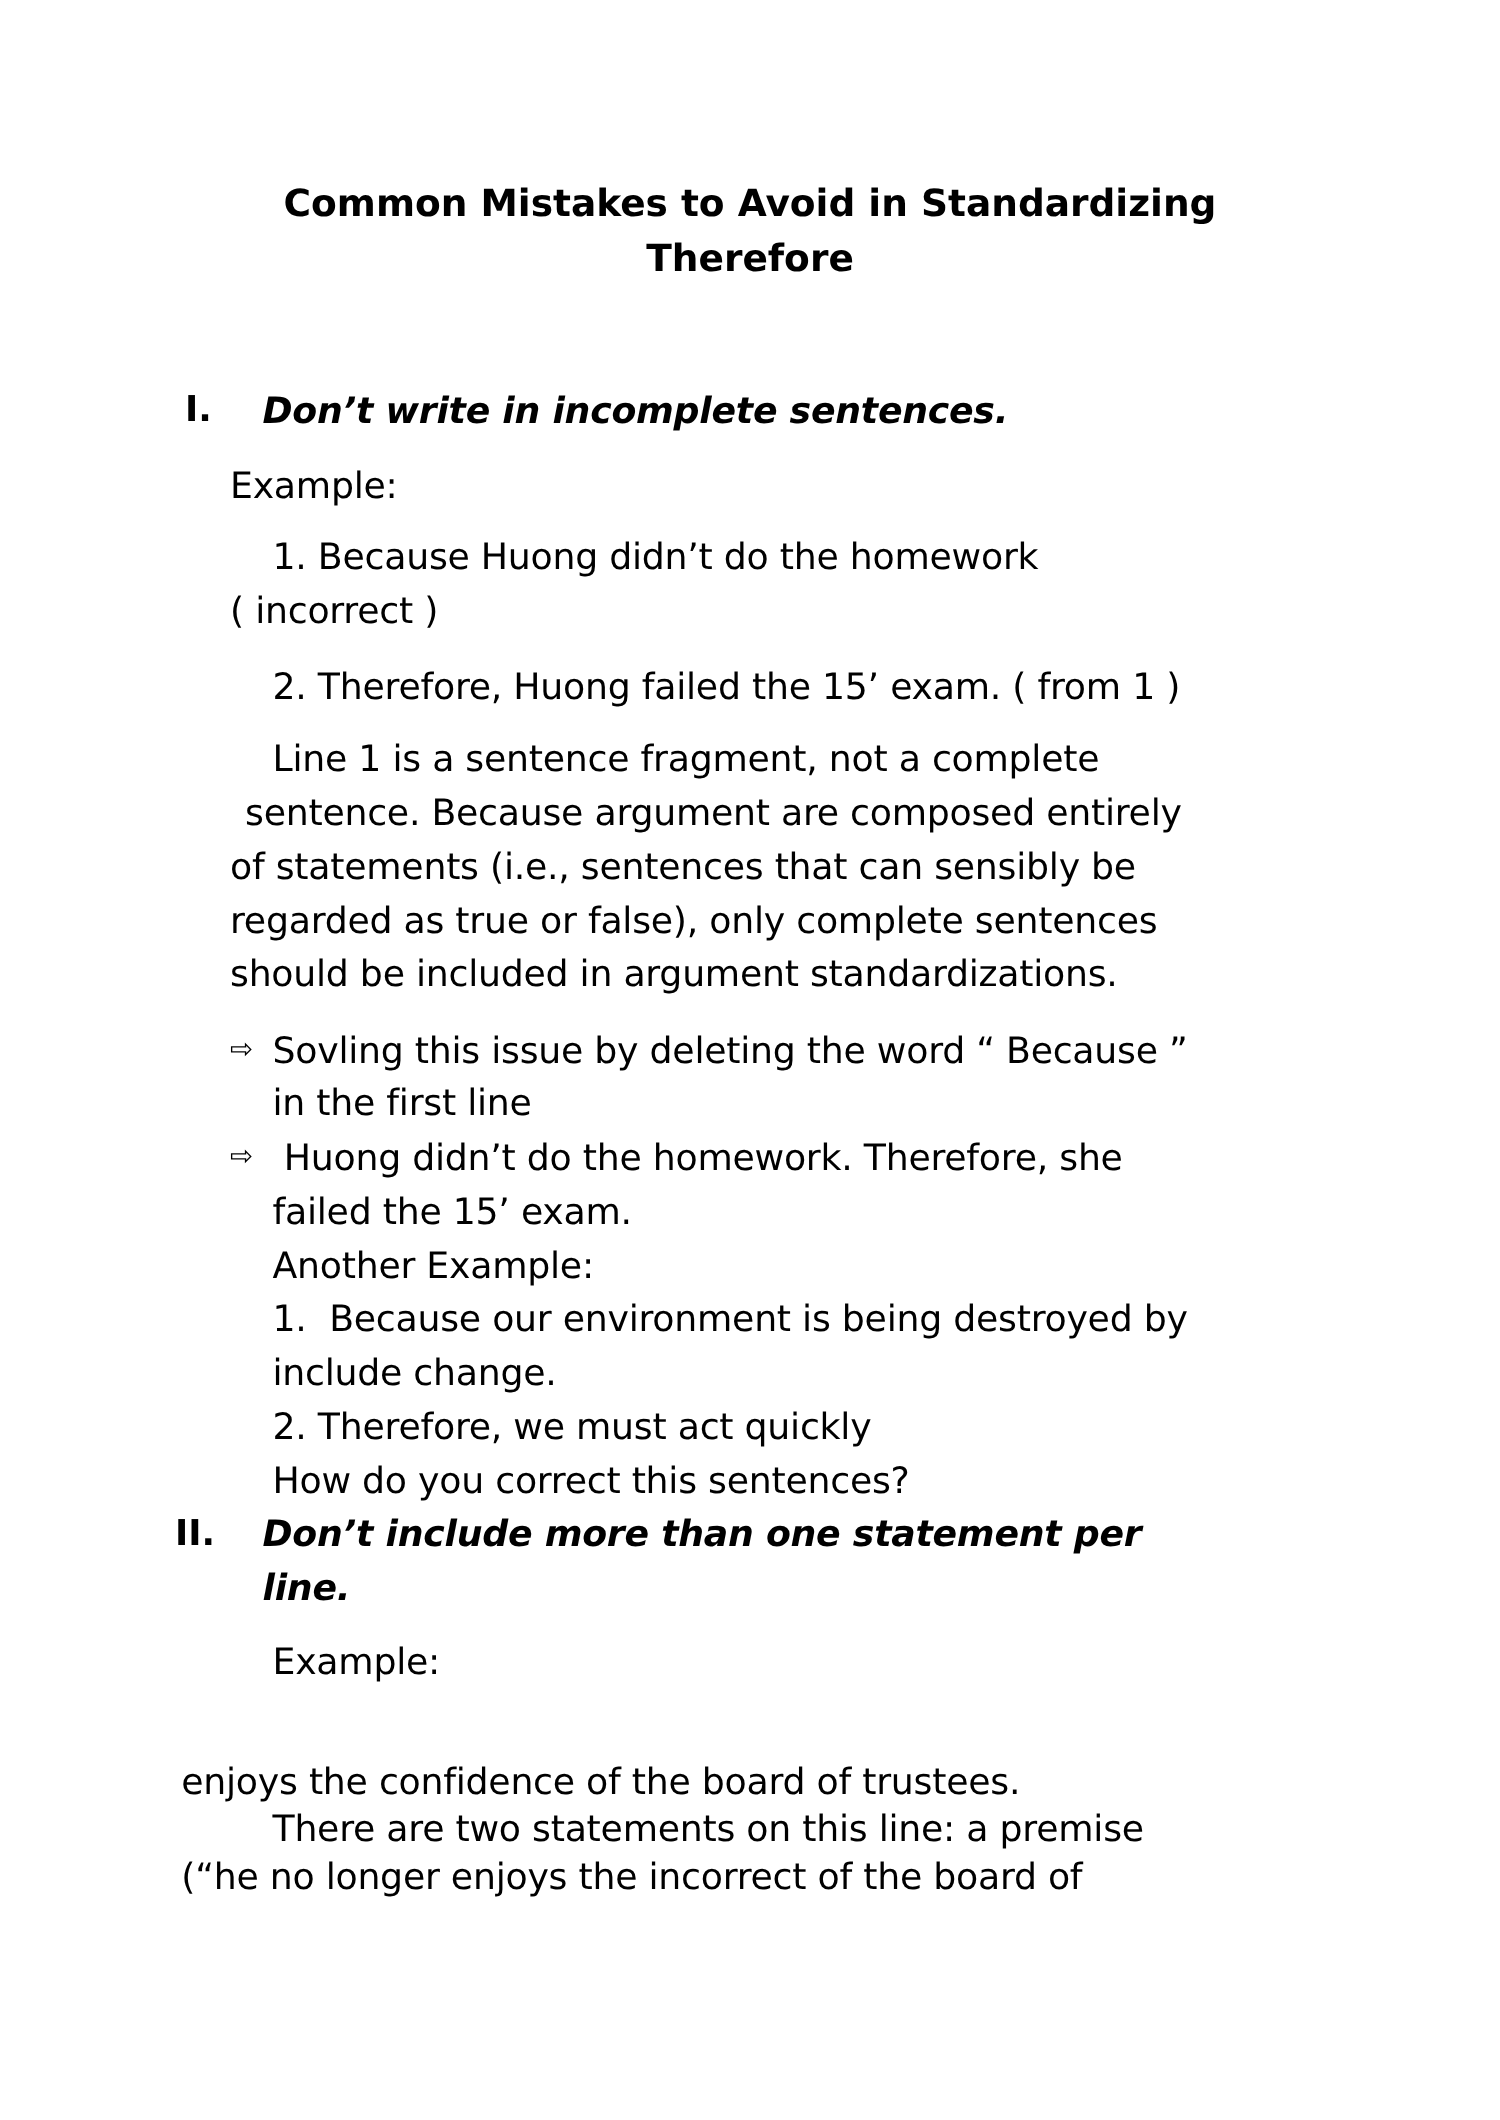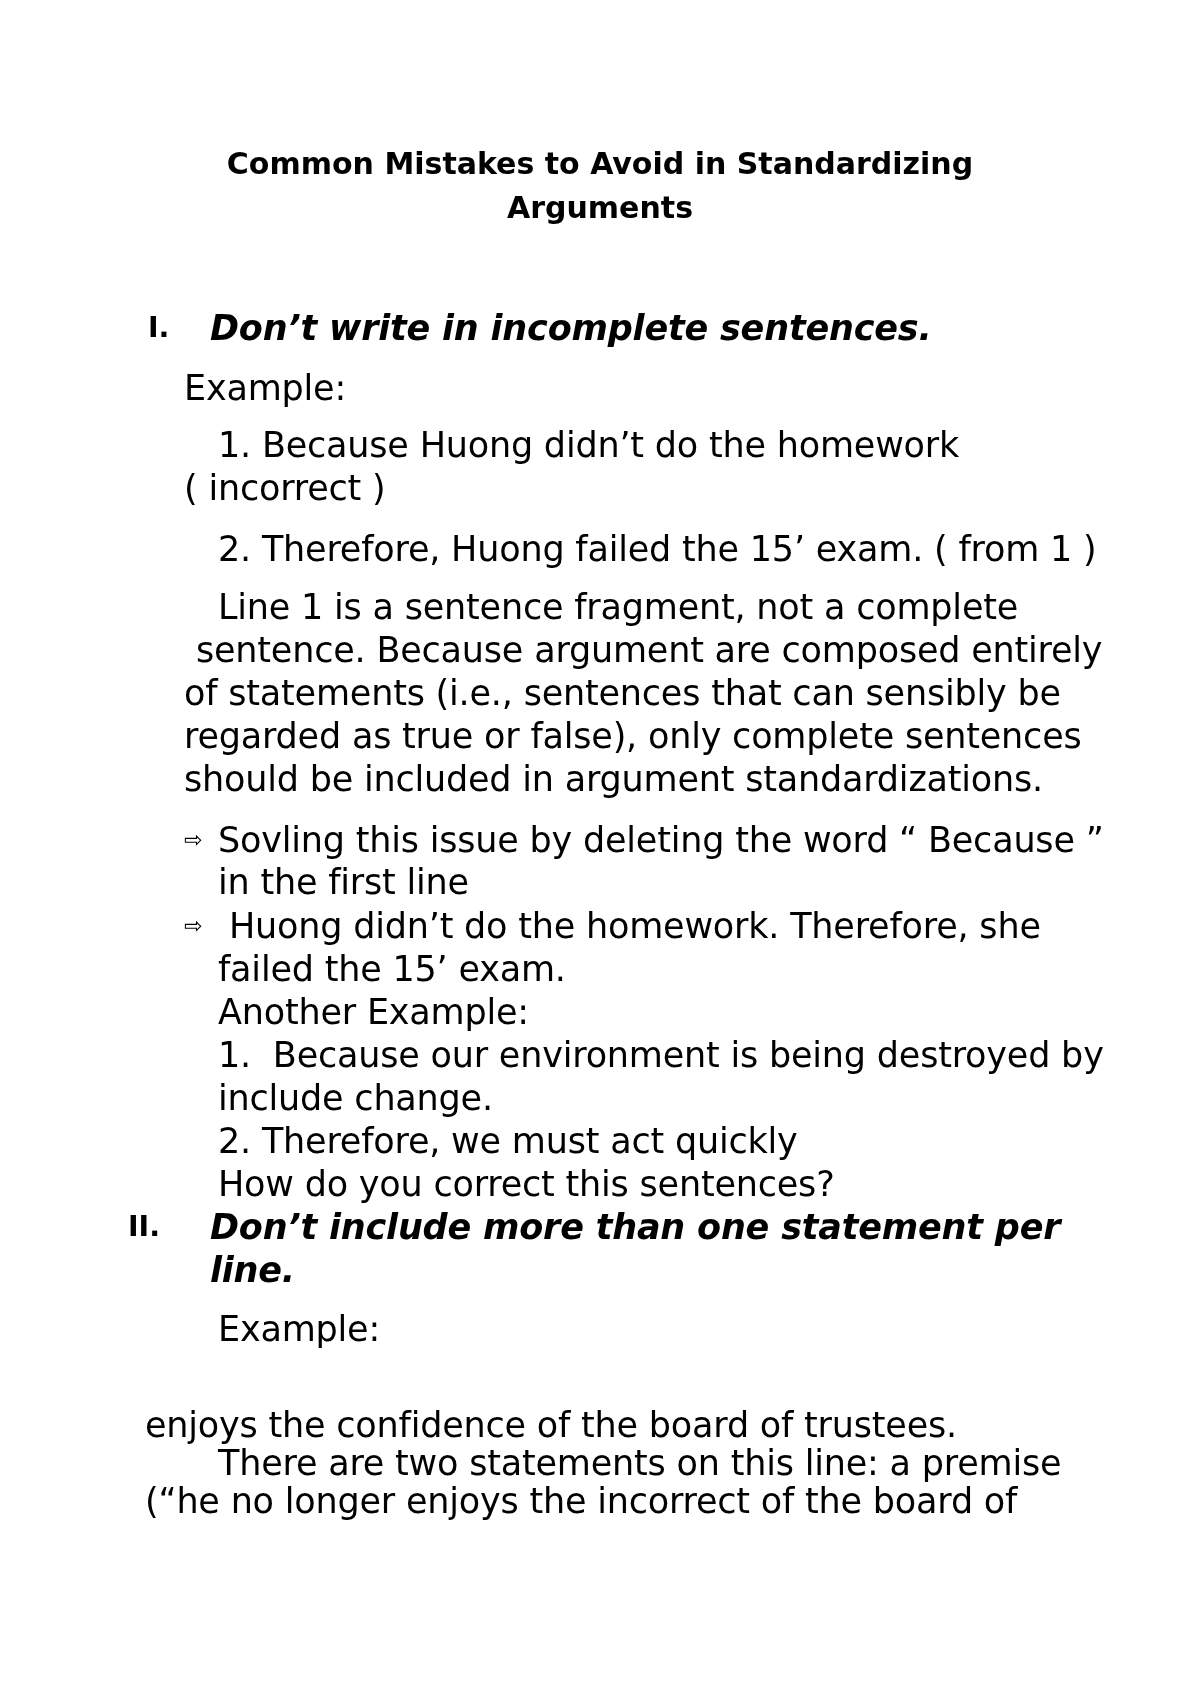--- a/index.html
+++ b/index.html
@@ -1,31 +1,31 @@
 <!DOCTYPE html>
 <html><head>
 <meta charset="utf-8">
 <style>
   html, body { margin:0; padding:0; background:#ffffff; }
   body { width:1200px; height:1696px; position:relative; overflow:hidden;
          font-family:"DejaVu Sans", sans-serif; color:#000; }
   .page { position:absolute; left:0; top:0; width:1168px; height:1696px; background:#fff; }
-  .t { position:absolute; white-space:nowrap; font-size:35px; line-height:36px; letter-spacing:-0.2px; }
+  .t { position:absolute; white-space:nowrap; font-size:29px; line-height:36px; letter-spacing:-0.2px; }
   .title { position:absolute; left:0; width:1200px; text-align:center; font-weight:bold; font-size:30px; line-height:40px; white-space:nowrap; }
   .heading { font-weight:bold; font-style:italic; }
   .roman { position:absolute; font-weight:bold; font-size:28.5px; line-height:36px; }
   .arrow { position:absolute; font-size:22px; line-height:36px; }
 </style>
 </head>
 <body>
 
 <div class="page">
 
   <div class="title" style="top:144px;">Common Mistakes to Avoid in Standardizing</div>
-  <div class="title" style="top:188px;">Arguments</div>
+  <div class="title" style="top:188px;">Therefore</div>
 
   <div class="roman" style="left:148px; top:310px;">I.</div>
   <div class="t heading" style="left:210px; top:310px;">Don’t write in incomplete sentences.</div>
 
   <div class="t" style="left:184px; top:370px;">Example:</div>
 
   <div class="t" style="left:218px; top:427px;">1. Because Huong didn’t do the homework</div>
   <div class="t" style="left:184px; top:470px;">( incorrect )</div>
   <div class="t" style="left:218px; top:531px;">2. Therefore, Huong failed the 15’ exam. ( from 1 )</div>
 
@@ -42,21 +42,21 @@
   <div class="arrow" style="left:184px; top:908px;">⇨</div>
   <div class="t" style="left:218px; top:908px; white-space:pre;"> Huong didn’t do the homework. Therefore, she</div>
   <div class="t" style="left:218px; top:951px;">failed the 15’ exam.</div>
 
   <div class="t" style="left:218px; top:994px;">Another Example:</div>
   <div class="t" style="left:218px; top:1037px; white-space:pre;">1.  Because our environment is being destroyed by</div>
   <div class="t" style="left:218px; top:1080px;">include change.</div>
   <div class="t" style="left:218px; top:1123px;">2. Therefore, we must act quickly</div>
   <div class="t" style="left:218px; top:1166px;">How do you correct this sentences?</div>
 
-  <div class="roman" style="left:128px; top:1209px;text-align:center;">II.</div>
+  <div class="roman" style="left:140px; top:1209px;text-align:center;">II.</div>
   <div class="t heading" style="left:210px; top:1209px;">Don’t include more than one statement per</div>
   <div class="t heading" style="left:210px; top:1252px;">line.</div>
 
   <div class="t" style="left:218px; top:1311px;">Example:</div>
 
   <div class="t" style="left:145px; top:1407px;">enjoys the confidence of the board of trustees.</div>
 
   <div class="t" style="left:218px; top:1445px;">There are two statements on this line: a premise</div>
   <div class="t" style="left:145px; top:1483px;">(“he no longer enjoys the incorrect of the board of</div>
 

